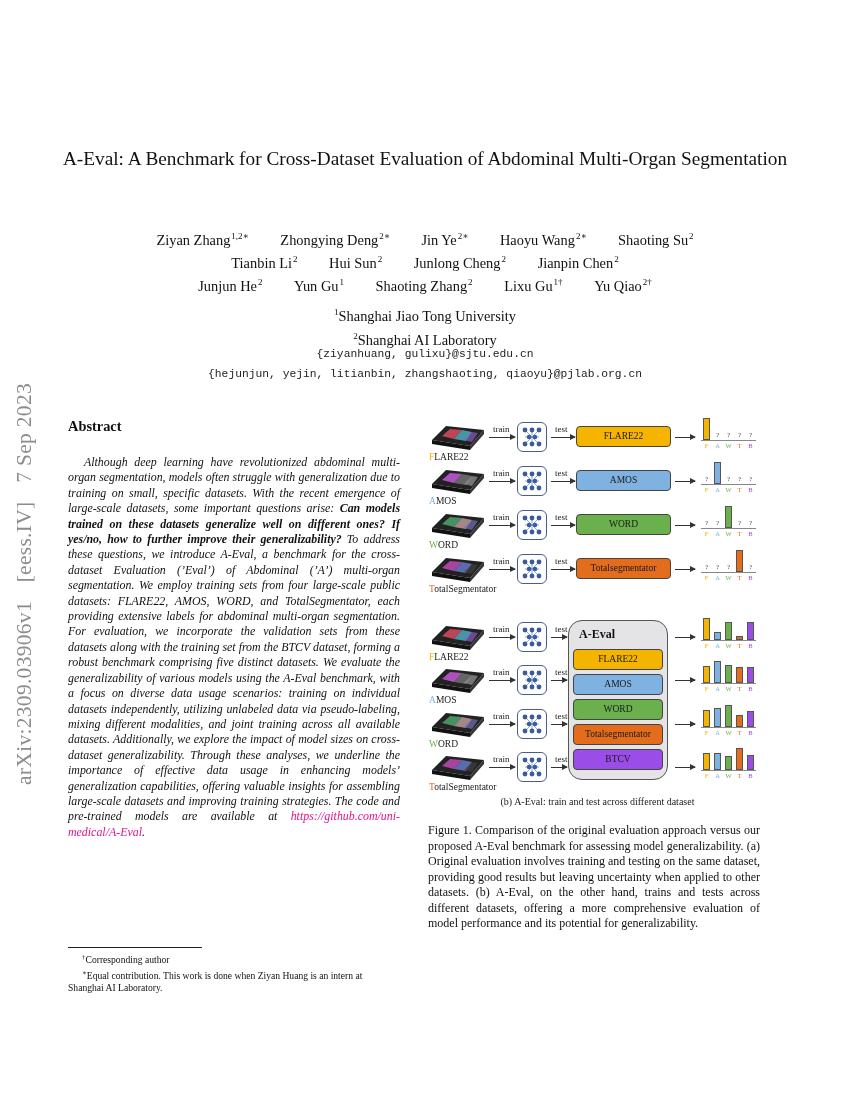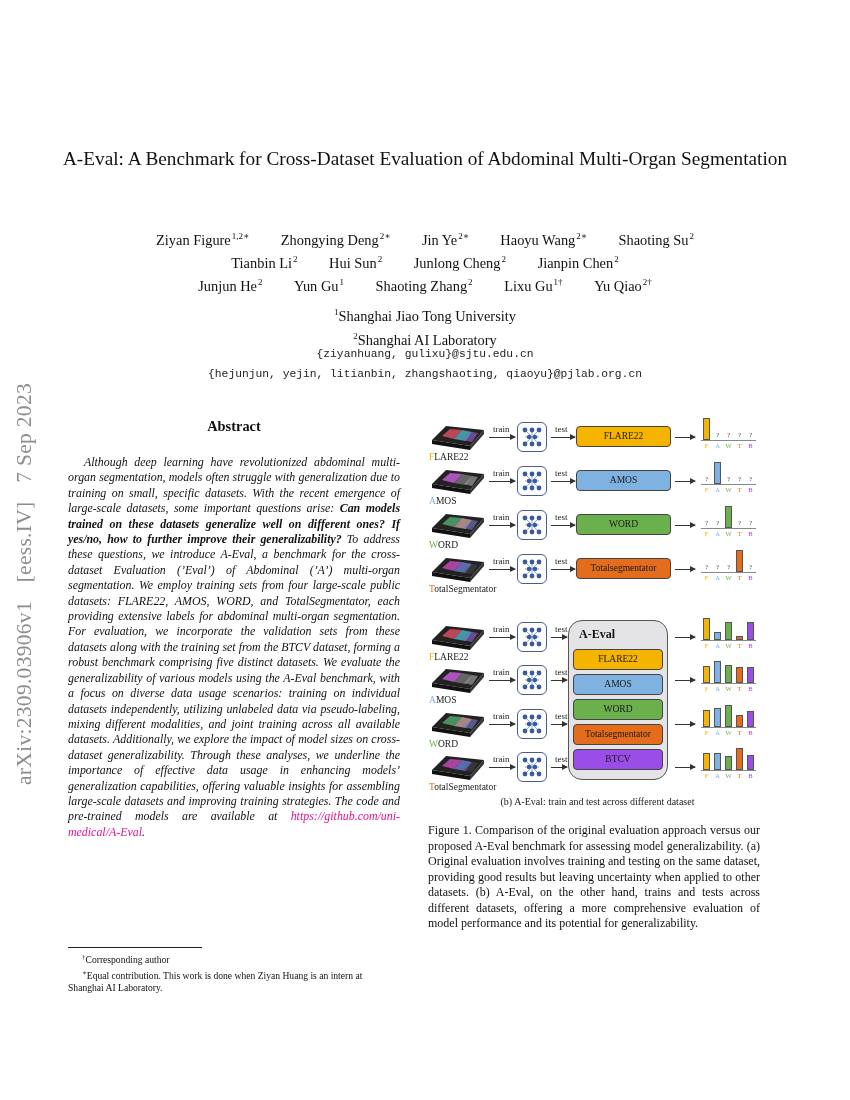--- a/index.html
+++ b/index.html
@@ -23,21 +23,21 @@
   }
   .authors .row { display: block; }
   .authors .a { display: inline-block; margin: 0 14px; }
   .authors sup { font-size: 9px; vertical-align: 6px; margin-left: 1px; }
 
   .affils { position: absolute; left: 60px; top: 302px; width: 730px; text-align: center; font-size: 14.4px; line-height: 20px; }
   .affils sup { font-size: 9px; vertical-align: 6px; }
   .emails { position: absolute; left: 60px; top: 344px; width: 730px; text-align: center;
     font-family: "Liberation Mono", "DejaVu Sans Mono", monospace; font-size: 11.3px; line-height: 20px; color: #222; }
 
-  .abstract-head { position: absolute; left: 68px; top: 418px; width: 332px; text-align: center; font-weight: bold; font-size: 14.4px; }
+  .abstract-head { position: absolute; left: 68px; top: 418px; width: 332px; text-align: left; font-weight: bold; font-size: 14.4px; }
   .abstract {
     position: absolute; left: 68px; top: 455px; width: 332px;
     font-style: italic; font-size: 11.9px; line-height: 15.4px; text-align: justify; text-indent: 16px;
     hyphens: manual;
   }
   .abstract b { font-style: italic; font-weight: bold; }
   .abstract .link { color: #e6138c; }
 
   .fn-rule { position: absolute; left: 68px; top: 947px; width: 134px; border-top: 1px solid #222; }
   .footnotes { position: absolute; left: 68px; top: 951px; width: 332px; font-size: 9.6px; line-height: 12.5px; }
@@ -73,21 +73,21 @@
 <div class="arxiv-stamp">
   <span>arXiv:2309.03906v1</span>
   <span>[eess.IV]</span>
   <span>7 Sep 2023</span>
 </div>
 
 <h1 class="title">A-Eval: A Benchmark for Cross-Dataset Evaluation of Abdominal Multi-Organ Segmentation</h1>
 
 <div class="authors">
   <div class="row">
-    <span class="a"><span>Ziyan Figure</span><sup>1,2∗</sup></span>
+    <span class="a"><span>Ziyan Zhang</span><sup>1,2∗</sup></span>
     <span class="a"><span>Zhongying Deng</span><sup>2∗</sup></span>
     <span class="a"><span>Jin Ye</span><sup>2∗</sup></span>
     <span class="a"><span>Haoyu Wang</span><sup>2∗</sup></span>
     <span class="a"><span>Shaoting Su</span><sup>2</sup></span>
   </div>
   <div class="row">
     <span class="a"><span>Tianbin Li</span><sup>2</sup></span>
     <span class="a"><span>Hui Sun</span><sup>2</sup></span>
     <span class="a"><span>Junlong Cheng</span><sup>2</sup></span>
     <span class="a"><span>Jianpin Chen</span><sup>2</sup></span>

